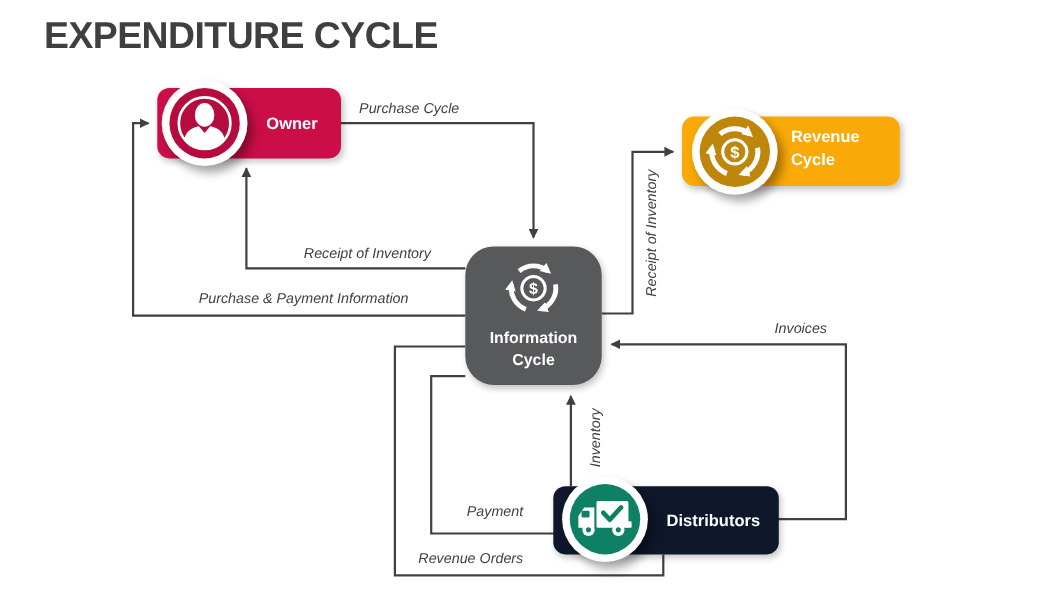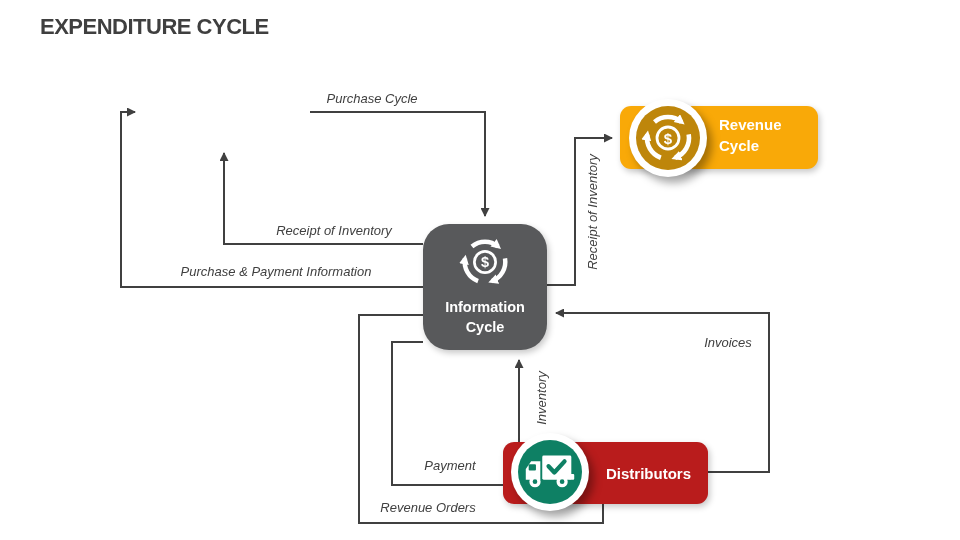--- a/index.html
+++ b/index.html
@@ -1,21 +1,21 @@
 <!DOCTYPE html>
 <html><head>
 <meta charset="utf-8">
 <style>
   html,body { margin:0; padding:0; background:#ffffff; }
   .stage {
     position:relative; width:960px; height:540px; background:#ffffff;
     font-family:"Liberation Sans", sans-serif; overflow:hidden;
   }
   .title {
-    position:absolute; left:40px; top:14px; font-size:22px; font-weight:700;
+    position:absolute; left:40px; top:14px; font-size:34px; font-weight:700;
     color:#3F3F3F; letter-spacing:-0.5px; white-space:nowrap;
   }
   svg.wires { position:absolute; left:0; top:0; }
   .edge-label {
     position:absolute; font-size:13px; font-style:italic; color:#404040;
     white-space:nowrap; transform:translate(-50%,-50%);
   }
   .edge-label.vert { transform:translate(-50%,-50%) rotate(-90deg); }
 
   .node {
@@ -47,21 +47,21 @@
   .node.revenue .icon-disc { background:#BE860B; }
   .node.revenue .labels { position:absolute; left:99px; top:8px; line-height:21px; }
 
   
   .node.expenditure { left:423px; top:224px; width:124px; height:126px; background:#58595B;
     border-radius:26px; display:flex; flex-direction:column; align-items:center; }
   .node.expenditure .exp-icon { margin-top:9px; }
   .node.expenditure .labels { margin-top:2px; text-align:center; line-height:20px; font-size:14.5px; }
 
   
-  .node.distributors { left:503px; top:442px; width:205px; height:62px; background:#b91c1c; }
+  .node.distributors { left:503px; top:442px; width:205px; height:62px; background:#0f172a; }
   .node.distributors .icon-circle { left:8px; top:-9px; }
   .node.distributors .icon-disc { background:#0E8064; }
   .node.distributors .node-label { position:absolute; left:92px; right:6px; top:0; bottom:0;
     display:flex; align-items:center; justify-content:center; }
 </style>
 </head>
 <body>
 
 <div class="stage">
 
@@ -82,25 +82,44 @@
       <polyline points="519,442 519,360" marker-end="url(#arr)"></polyline>
       <polyline points="423,342 392,342 392,485 510,485"></polyline>
       <polyline points="423,315 359,315 359,523 603,523 603,504"></polyline>
     </g>
   </svg>
 
   <div class="edge-label" style="left:372px; top:98px;">Purchase Cycle</div>
   <div class="edge-label" style="left:334px; top:230px;">Receipt of Inventory</div>
   <div class="edge-label" style="left:276px; top:271px;">Purchase &amp; Payment Information</div>
   <div class="edge-label vert" style="left:592px; top:212px;">Receipt of Inventory</div>
-  <div class="edge-label" style="left:728px; top:298px;margin-top:44px;">Invoices</div>
+  <div class="edge-label" style="left:728px; top:298px;">Invoices</div>
   <div class="edge-label vert" style="left:541px; top:398px;">Inventory</div>
   <div class="edge-label" style="left:450px; top:465px;">Payment</div>
   <div class="edge-label" style="left:428px; top:507px;">Revenue Orders</div>
 
+  <div class="node owner">
+    <div class="icon-circle">
+      <div class="icon-disc">
+        <svg width="60" height="60" viewBox="-32 -32 64 64">
+          <defs>
+              <clipPath id="clip-person">
+                <circle cx="0" cy="0" r="25"></circle>
+              </clipPath>
+            </defs>
+          <circle cx="0" cy="0" r="25" fill="none" stroke="#ffffff" stroke-width="2.6"></circle>
+          <g clip-path="url(#clip-person)" fill="#ffffff">
+            <ellipse cx="0" cy="-8" rx="9.5" ry="11.5"></ellipse>
+            <path d="M -21,26 C -21,8 -13,4.5 -5.5,3 L 0,9.5 L 5.5,3 C 13,4.5 21,8 21,26 Z"></path>
+          </g>
+        </svg>
+      </div>
+    </div>
+    <span class="node-label">Owner</span>
+  </div>
 
   <div class="node revenue">
     <div class="icon-circle">
       <div class="icon-disc">
         <svg width="60" height="60" viewBox="-30 -30 60 60">
           <defs>
             <marker id="ahw-rev" markerUnits="userSpaceOnUse" markerWidth="12" markerHeight="12" refX="6" refY="5" orient="auto">
               <path d="M0,0 L10,5 L0,10 Z" fill="#ffffff"></path>
             </marker>
           </defs>

